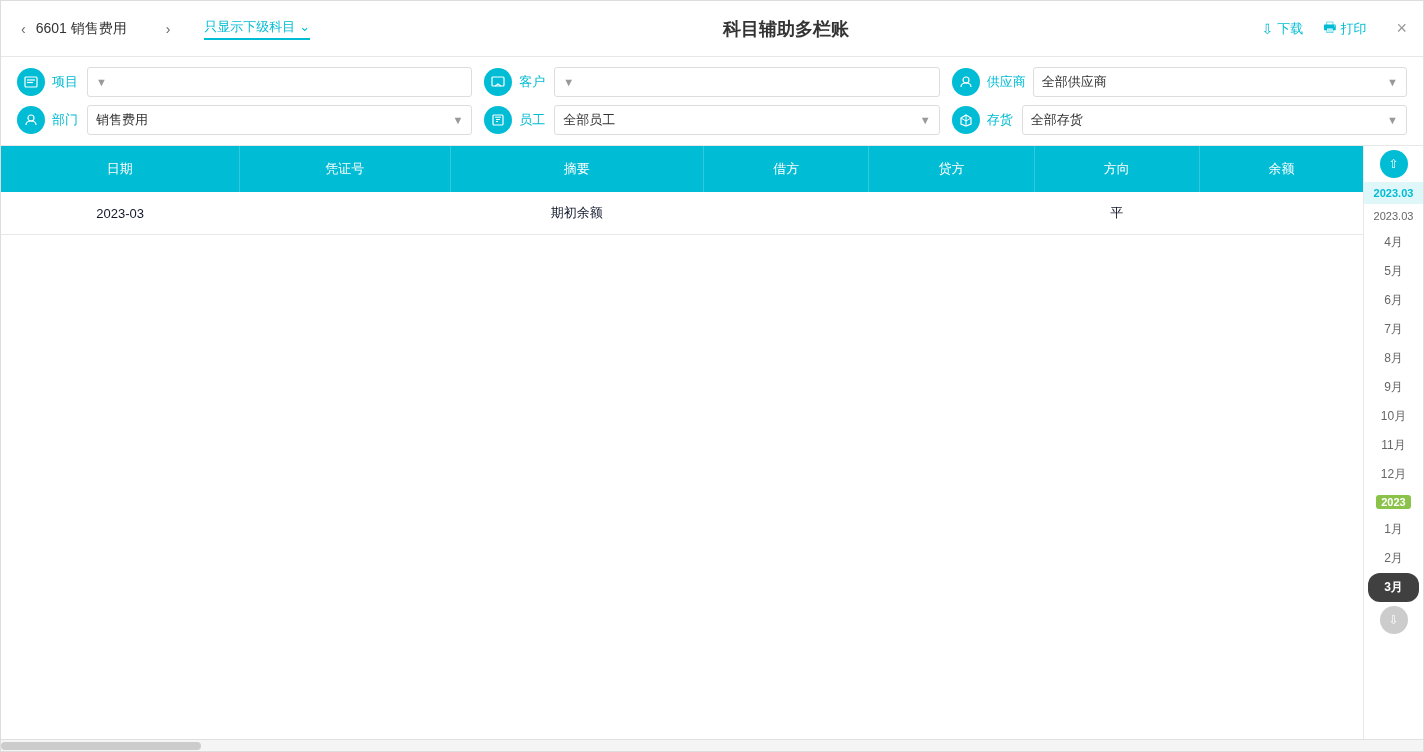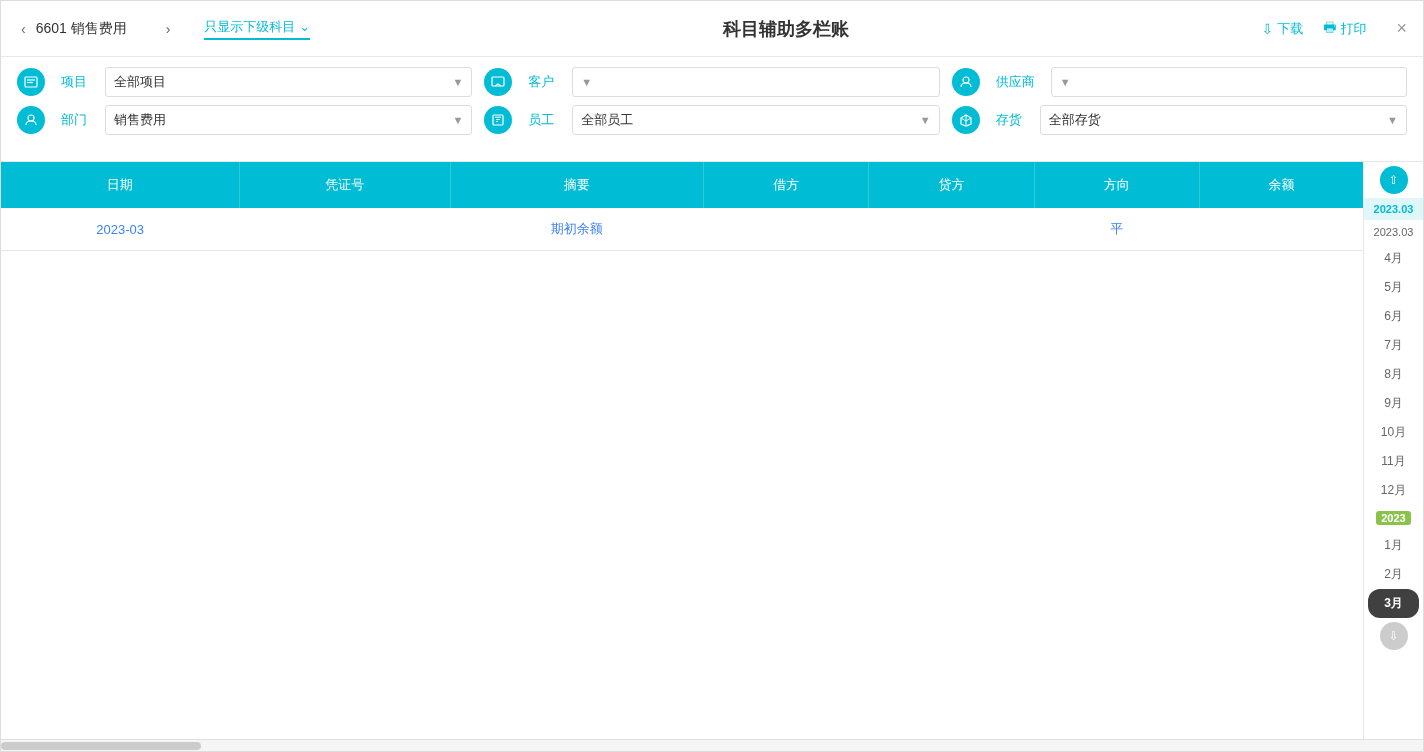--- a/index.html
+++ b/index.html
@@ -92,25 +92,25 @@
       background: #fff;
       border-bottom: 1px solid #e8e8e8;
       flex-shrink: 0;
     }
     .filter-row {
       display: flex;
       align-items: center;
       gap: 12px;
       margin-bottom: 8px;
     }
-    .filter-row:last-child { margin-bottom: 16px; }
+    .filter-row:last-child { margin-bottom: 0; }
     .filter-item {
       display: flex;
       align-items: center;
-      gap: 16px;
+      gap: 7px;
       flex: 1;
     }
     .filter-icon {
       width: 28px;
       height: 28px;
       border-radius: 50%;
       background: #00bcd4;
       display: flex;
       align-items: center;
       justify-content: center;
@@ -170,21 +170,21 @@
       border-right: 1px solid rgba(255,255,255,0.2);
       font-family: Liberation Mono, monospace;
     }
     .data-table thead th:last-child { border-right: none; }
     .data-table tbody tr {
       border-bottom: 1px solid #e8e8e8;
     }
     .data-table tbody td {
       padding: 12px 10px;
       text-align: center;
-      color: #3b82f6;
+      color: #0f172a;
       font-size: 13px;
     }
     
     .h-scrollbar {
       height: 12px;
       background: #f5f5f5;
       border-top: 1px solid #e0e0e0;
       flex-shrink: 0;
       position: relative;
     }
@@ -303,21 +303,20 @@
       <div class="filter-item">
         <div class="filter-icon">
           <svg width="14" height="14" viewBox="0 0 14 14" fill="none">
               <rect x="1" y="2" width="12" height="10" rx="1" stroke="white" stroke-width="1.2" fill="none"></rect>
               <line x1="3" y1="5" x2="11" y2="5" stroke="white" stroke-width="1.2"></line>
               <line x1="3" y1="7.5" x2="9" y2="7.5" stroke="white" stroke-width="1.2"></line>
             </svg>
         </div>
         <span class="filter-label">项目</span>
         <div class="filter-select">
-          <span class="filter-select-text">全部项目</span>
           <span class="filter-select-arrow">▼</span>
         </div>
       </div>
 
       <div class="filter-item">
         <div class="filter-icon">
           <svg width="14" height="14" viewBox="0 0 14 14" fill="none">
               <rect x="1" y="2" width="12" height="9" rx="1" stroke="white" stroke-width="1.2" fill="none"></rect>
               <path d="M4 11l3-2 3 2" stroke="white" stroke-width="1.1"></path>
             </svg>
@@ -330,20 +329,21 @@
 
       <div class="filter-item">
         <div class="filter-icon">
           <svg width="14" height="14" viewBox="0 0 14 14" fill="none">
               <circle cx="7" cy="5" r="3" stroke="white" stroke-width="1.2" fill="none"></circle>
               <path d="M2 12c0-2.8 2.2-4 5-4s5 1.2 5 4" stroke="white" stroke-width="1.2" fill="none"></path>
             </svg>
         </div>
         <span class="filter-label">供应商</span>
         <div class="filter-select">
+          <span class="filter-select-text">全部供应商</span>
           <span class="filter-select-arrow">▼</span>
         </div>
       </div>
     </div>
 
     <div class="filter-row">
 
       <div class="filter-item">
         <div class="filter-icon">
           <svg width="14" height="14" viewBox="0 0 14 14" fill="none">

